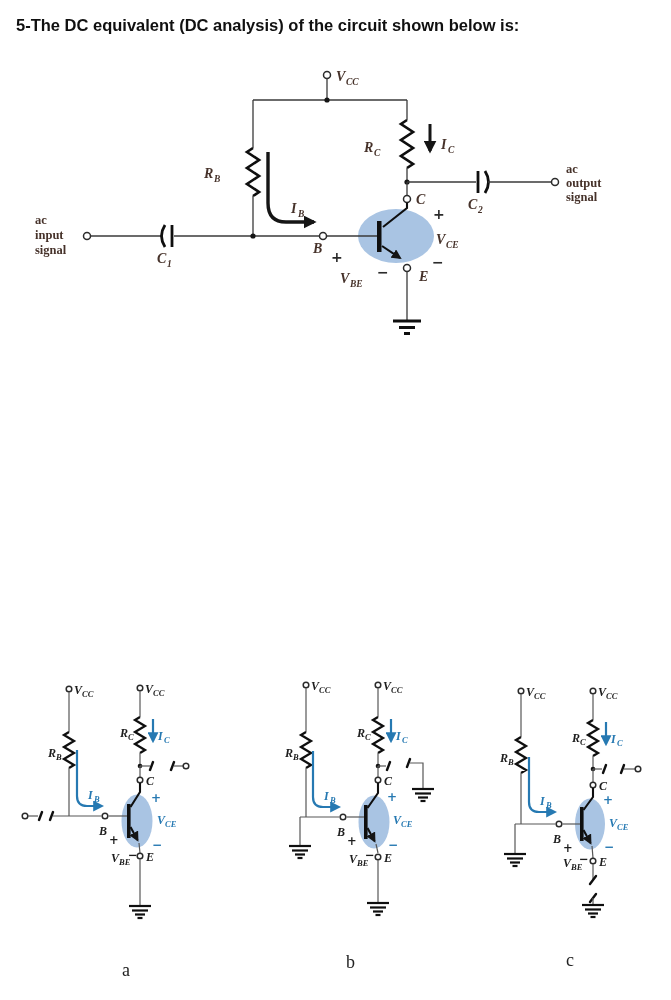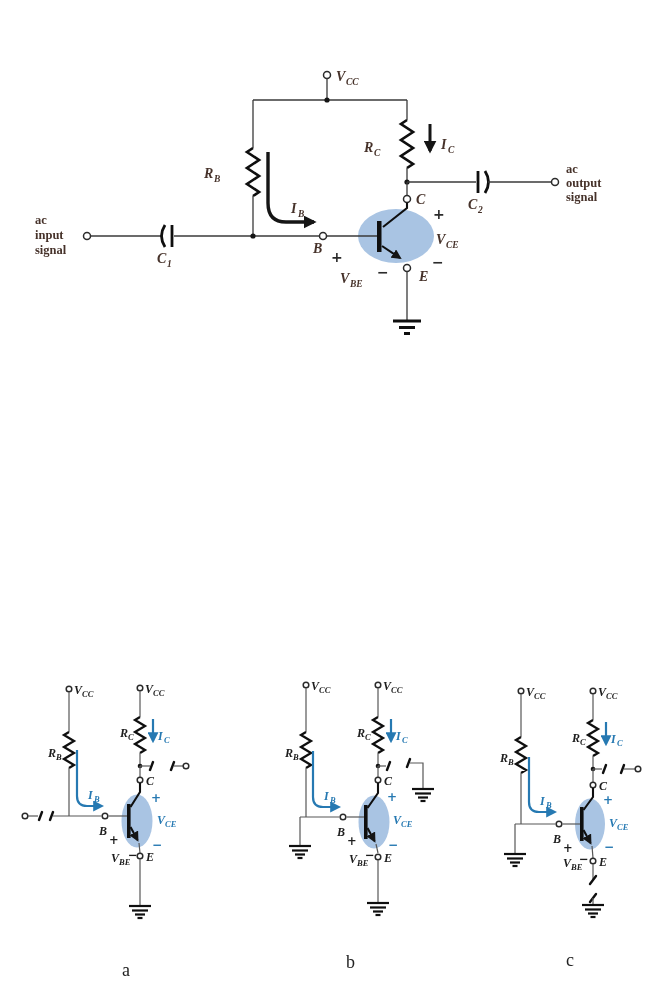--- a/index.html
+++ b/index.html
@@ -38,20 +38,21 @@
   .tk {stroke:#0f0f0f;stroke-width:2.4;stroke-linecap:round;}
   .tr {stroke:#0f0f0f;stroke-width:2.1;fill:none;}
   .bar{fill:#0f0f0f;}
   .ell{fill:#a9c4e3;}
 </style>
 </head>
 <body>
 
 <div class="page">
 
+  <div class="title">5-The DC equivalent (DC analysis) of the circuit shown below is:</div>
 
   <svg class="sheet" width="671" height="1000" viewBox="0 0 671 1000">
     <defs>
       <marker id="arrB" viewBox="0 0 10 10" refX="8" refY="5" markerWidth="10" markerHeight="10" orient="auto" markerUnits="userSpaceOnUse">
           <path d="M0,0 L10,5 L0,10 z" fill="#151515"></path>
         </marker>
       <marker id="arrBm" viewBox="0 0 10 10" refX="8" refY="5" markerWidth="13" markerHeight="13" orient="auto" markerUnits="userSpaceOnUse">
           <path d="M0,0 L10,5 L0,10 z" fill="#151515"></path>
         </marker>
       <marker id="arrL" viewBox="0 0 10 10" refX="8" refY="5" markerWidth="11" markerHeight="11" orient="auto" markerUnits="userSpaceOnUse">

